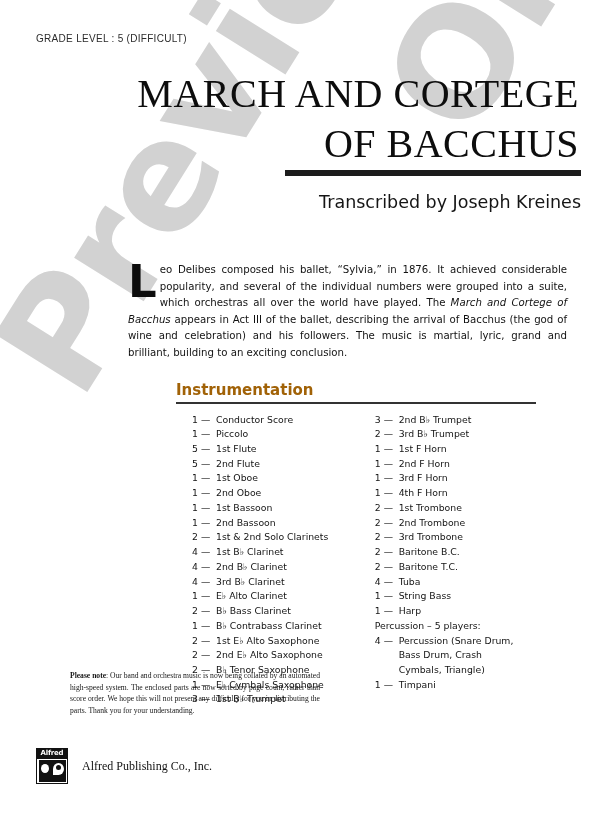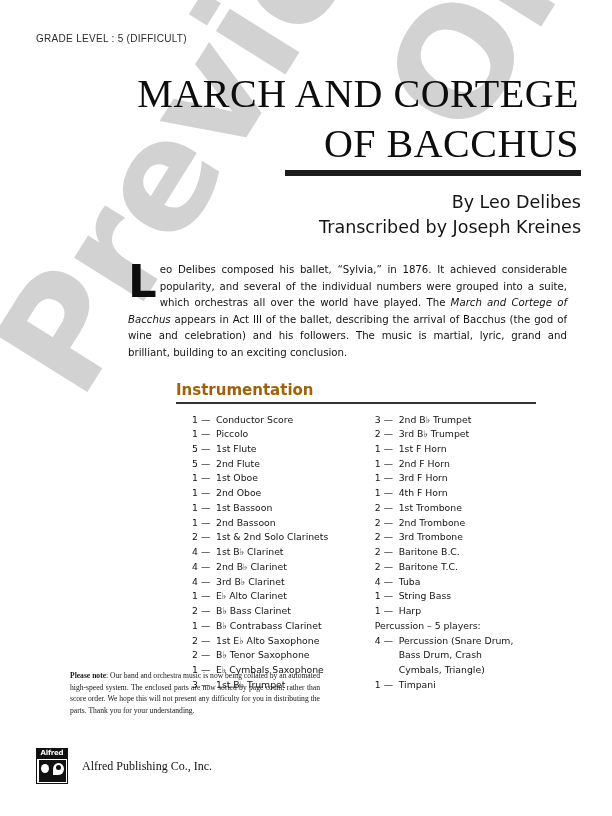--- a/index.html
+++ b/index.html
@@ -269,21 +269,20 @@
   <div id="grade-level">GRADE LEVEL : 5 (DIFFICULT)</div>
 
   <div id="title-block">
     <div class="title-line" id="title-line-1">MARCH AND CORTEGE</div>
     <div class="title-line" id="title-line-2">OF BACCHUS</div>
   </div>
 
   <div id="title-rule"></div>
 
   <div id="credits">
-    <div class="credit-line">By Leo Delibes</div>
     <div class="credit-line">Transcribed by Joseph Kreines</div>
   </div>
 
   <div id="description">
     <span class="dropcap">L</span><span>eo Delibes composed his ballet, “Sylvia,” in 1876.  It achieved considerable popularity, and several of the individual numbers were grouped into a suite, which orchestras all over the world have played. The </span><i>March and Cortege of Bacchus</i><span> appears in Act III of the ballet, describing the arrival of Bacchus (the god of wine and celebration) and his followers. The music is martial, lyric, grand and brilliant, building to an exciting conclusion.</span>
   </div>
 
   <div id="instrumentation-section">
     <div id="instrumentation-title">Instrumentation</div>
     <div id="instrumentation-rule"></div>
@@ -299,20 +298,21 @@
         <div class="instrument-row"><span class="qty">1</span><span class="dash">—</span><span>1st Bassoon</span></div>
         <div class="instrument-row"><span class="qty">1</span><span class="dash">—</span><span>2nd Bassoon</span></div>
         <div class="instrument-row"><span class="qty">2</span><span class="dash">—</span><span>1st &amp; 2nd Solo Clarinets</span></div>
         <div class="instrument-row"><span class="qty">4</span><span class="dash">—</span><span>1st B♭ Clarinet</span></div>
         <div class="instrument-row"><span class="qty">4</span><span class="dash">—</span><span>2nd B♭ Clarinet</span></div>
         <div class="instrument-row"><span class="qty">4</span><span class="dash">—</span><span>3rd B♭ Clarinet</span></div>
         <div class="instrument-row"><span class="qty">1</span><span class="dash">—</span><span>E♭ Alto Clarinet</span></div>
         <div class="instrument-row"><span class="qty">2</span><span class="dash">—</span><span>B♭ Bass Clarinet</span></div>
         <div class="instrument-row"><span class="qty">1</span><span class="dash">—</span><span>B♭ Contrabass Clarinet</span></div>
         <div class="instrument-row"><span class="qty">2</span><span class="dash">—</span><span>1st E♭ Alto Saxophone</span></div>
+        <div class="instrument-row"><span class="qty">2</span><span class="dash">—</span><span>2nd E♭ Alto Saxophone</span></div>
         <div class="instrument-row"><span class="qty">2</span><span class="dash">—</span><span>B♭ Tenor Saxophone</span></div>
         <div class="instrument-row"><span class="qty">1</span><span class="dash">—</span><span>E♭ Cymbals Saxophone</span></div>
         <div class="instrument-row"><span class="qty">3</span><span class="dash">—</span><span>1st B♭ Trumpet</span></div>
       </div>
 
       <div class="instrument-column" id="instrument-column-right">
         <div class="instrument-row"><span class="qty">3</span><span class="dash">—</span><span>2nd B♭ Trumpet</span></div>
         <div class="instrument-row"><span class="qty">2</span><span class="dash">—</span><span>3rd B♭ Trumpet</span></div>
         <div class="instrument-row"><span class="qty">1</span><span class="dash">—</span><span>1st F Horn</span></div>
         <div class="instrument-row"><span class="qty">1</span><span class="dash">—</span><span>2nd F Horn</span></div>

